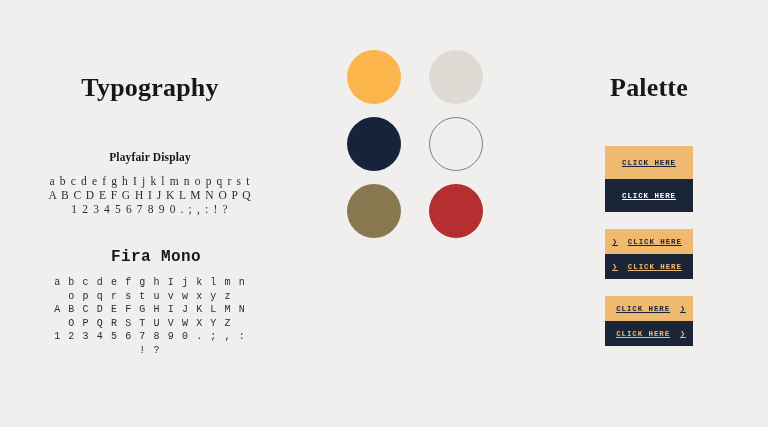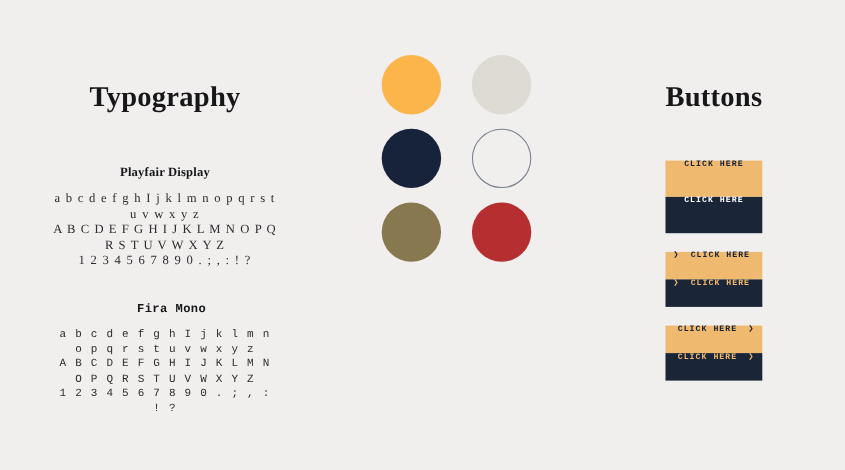--- a/index.html
+++ b/index.html
@@ -55,21 +55,21 @@
     font-family: "Liberation Serif", serif;
     font-weight: bold;
     font-size: 11.5px;
     color: #17171a;
     letter-spacing: 0.15px;
     margin-top: 31px;
   }
   .specimen-name-mono {
     font-family: "Liberation Mono", "DejaVu Sans Mono", monospace;
     font-weight: bold;
-    font-size: 11px;
+    font-size: 16px;
     color: #17171a;
     letter-spacing: 0.4px;
     padding-left: 12px;
   }
 
   .specimen-lines-serif {
     margin-top: 11px;
     font-family: "Liberation Serif", serif;
     font-size: 11.5px;
     color: #2c2c30;
@@ -112,29 +112,31 @@
   .button-stack {
     margin: 43px auto 0 auto;
     width: 88px;
   }
   .button-group { margin-bottom: 17px; }
   .button-group:last-child { margin-bottom: 0; }
 
   .btn {
     width: 88px;
     display: flex;
+    align-items: center;
     justify-content: center;
     font-family: "Liberation Mono", "DejaVu Sans Mono", monospace;
     font-size: 7.5px;
     font-weight: bold;
     letter-spacing: 0.9px;
     text-transform: uppercase;
     white-space: nowrap;
     cursor: pointer;
     border: none;
+    text-decoration: underline;
   }
   .btn-tall  { height: 33px; }
   .btn-short { height: 25px; }
 
   .btn-amber { background: #efba6f; color: #17233a; }
   .btn-navy-white { background: #1b2538; color: #ffffff; }
   .btn-navy-amber { background: #1b2538; color: #efba6f; }
 
   .btn .chev {
     font-size: 8px;
@@ -151,23 +153,21 @@
 
 <div id="styleguide">
 
   <section class="column col-typography">
     <h2 class="section-title title-typography">Typography</h2>
 
     <div class="specimen-block specimen-serif">
       <div class="specimen-name-serif">Playfair Display</div>
       <div class="specimen-lines-serif">
         <div>a b c d e f g h I j k l m n o p q r s t</div>
-        <div>u v w x y z</div>
         <div class="line-upper">A B C D E F G H I J K L M N O P Q</div>
-        <div class="line-upper">R S T U V W X Y Z</div>
         <div>1 2 3 4 5 6 7 8 9 0 . ; , : ! ?</div>
       </div>
     </div>
 
     <div class="specimen-block specimen-mono">
       <div class="specimen-name-mono">Fira Mono</div>
       <div class="specimen-lines-mono">
         <div>a b c d e f g h I j k l m n</div>
         <div>o p q r s t u v w x y z</div>
         <div>A B C D E F G H I J K L M N</div>
@@ -184,21 +184,21 @@
       <div class="swatch" style="background: rgb(252, 181, 75);"></div>
       <div class="swatch" style="background: rgb(221, 219, 212);"></div>
       <div class="swatch" style="background: rgb(23, 35, 58);"></div>
       <div class="swatch outlined" style="background: transparent;"></div>
       <div class="swatch" style="background: rgb(135, 120, 80);"></div>
       <div class="swatch" style="background: rgb(181, 47, 48);"></div>
     </div>
   </section>
 
   <section class="column col-buttons">
-    <h2 class="section-title title-buttons">Buttons</h2>
+    <h2 class="section-title title-buttons">Palette</h2>
 
     <div class="button-stack">
 
       <div class="button-group">
         <button class="btn btn-tall btn-amber">
           <span>Click Here</span>
         </button>
         <button class="btn btn-tall btn-navy-white">
           <span>Click Here</span>
         </button>

